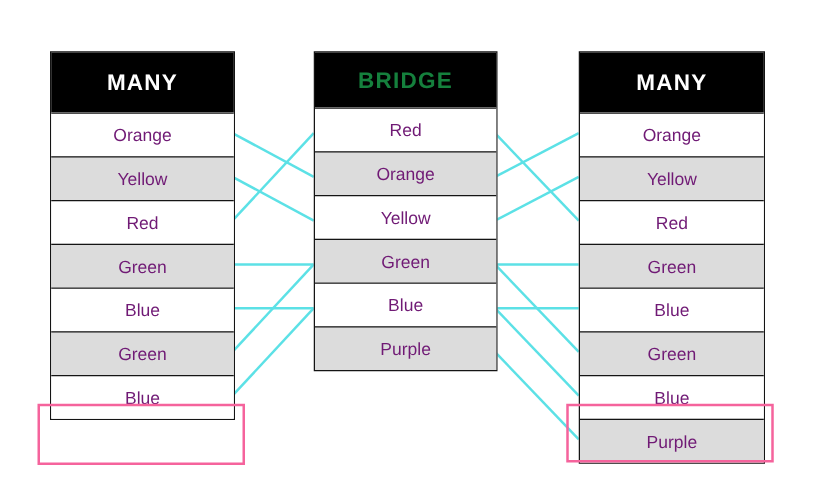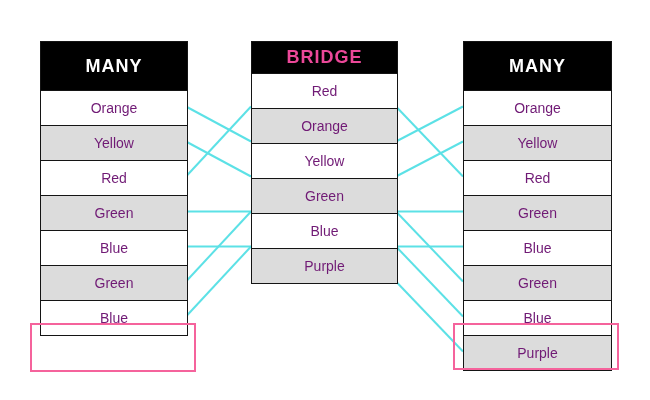--- a/index.html
+++ b/index.html
@@ -87,21 +87,21 @@
   <div class="trow white" style="height: 35px;">Orange</div>
       <div class="trow gray" style="height: 35px;">Yellow</div>
       <div class="trow white" style="height: 35px;">Red</div>
       <div class="trow gray" style="height: 35px;">Green</div>
       <div class="trow white" style="height: 35px;">Blue</div>
       <div class="trow gray" style="height: 35px;">Green</div>
       <div class="trow white" style="height: 35px;">Blue</div>
     </div>
 
   <div class="dtable" style="left: 251px; top: 41px; width: 145px;">
-    <div class="thead" style="height: 31px; background: rgb(0, 0, 0); color: #ec4899;">BRIDGE</div>
+    <div class="thead" style="height: 44px; background: rgb(0, 0, 0); color: #15803d;">BRIDGE</div>
   <div class="trow white" style="height: 35px;">Red</div>
       <div class="trow gray" style="height: 35px;">Orange</div>
       <div class="trow white" style="height: 35px;">Yellow</div>
       <div class="trow gray" style="height: 35px;">Green</div>
       <div class="trow white" style="height: 35px;">Blue</div>
       <div class="trow gray" style="height: 35px;">Purple</div>
     </div>
 
   <div class="dtable" style="left: 463px; top: 41px; width: 147px;">
     <div class="thead" style="height: 48px; background: rgb(0, 0, 0); color: rgb(255, 255, 255);">MANY</div>

